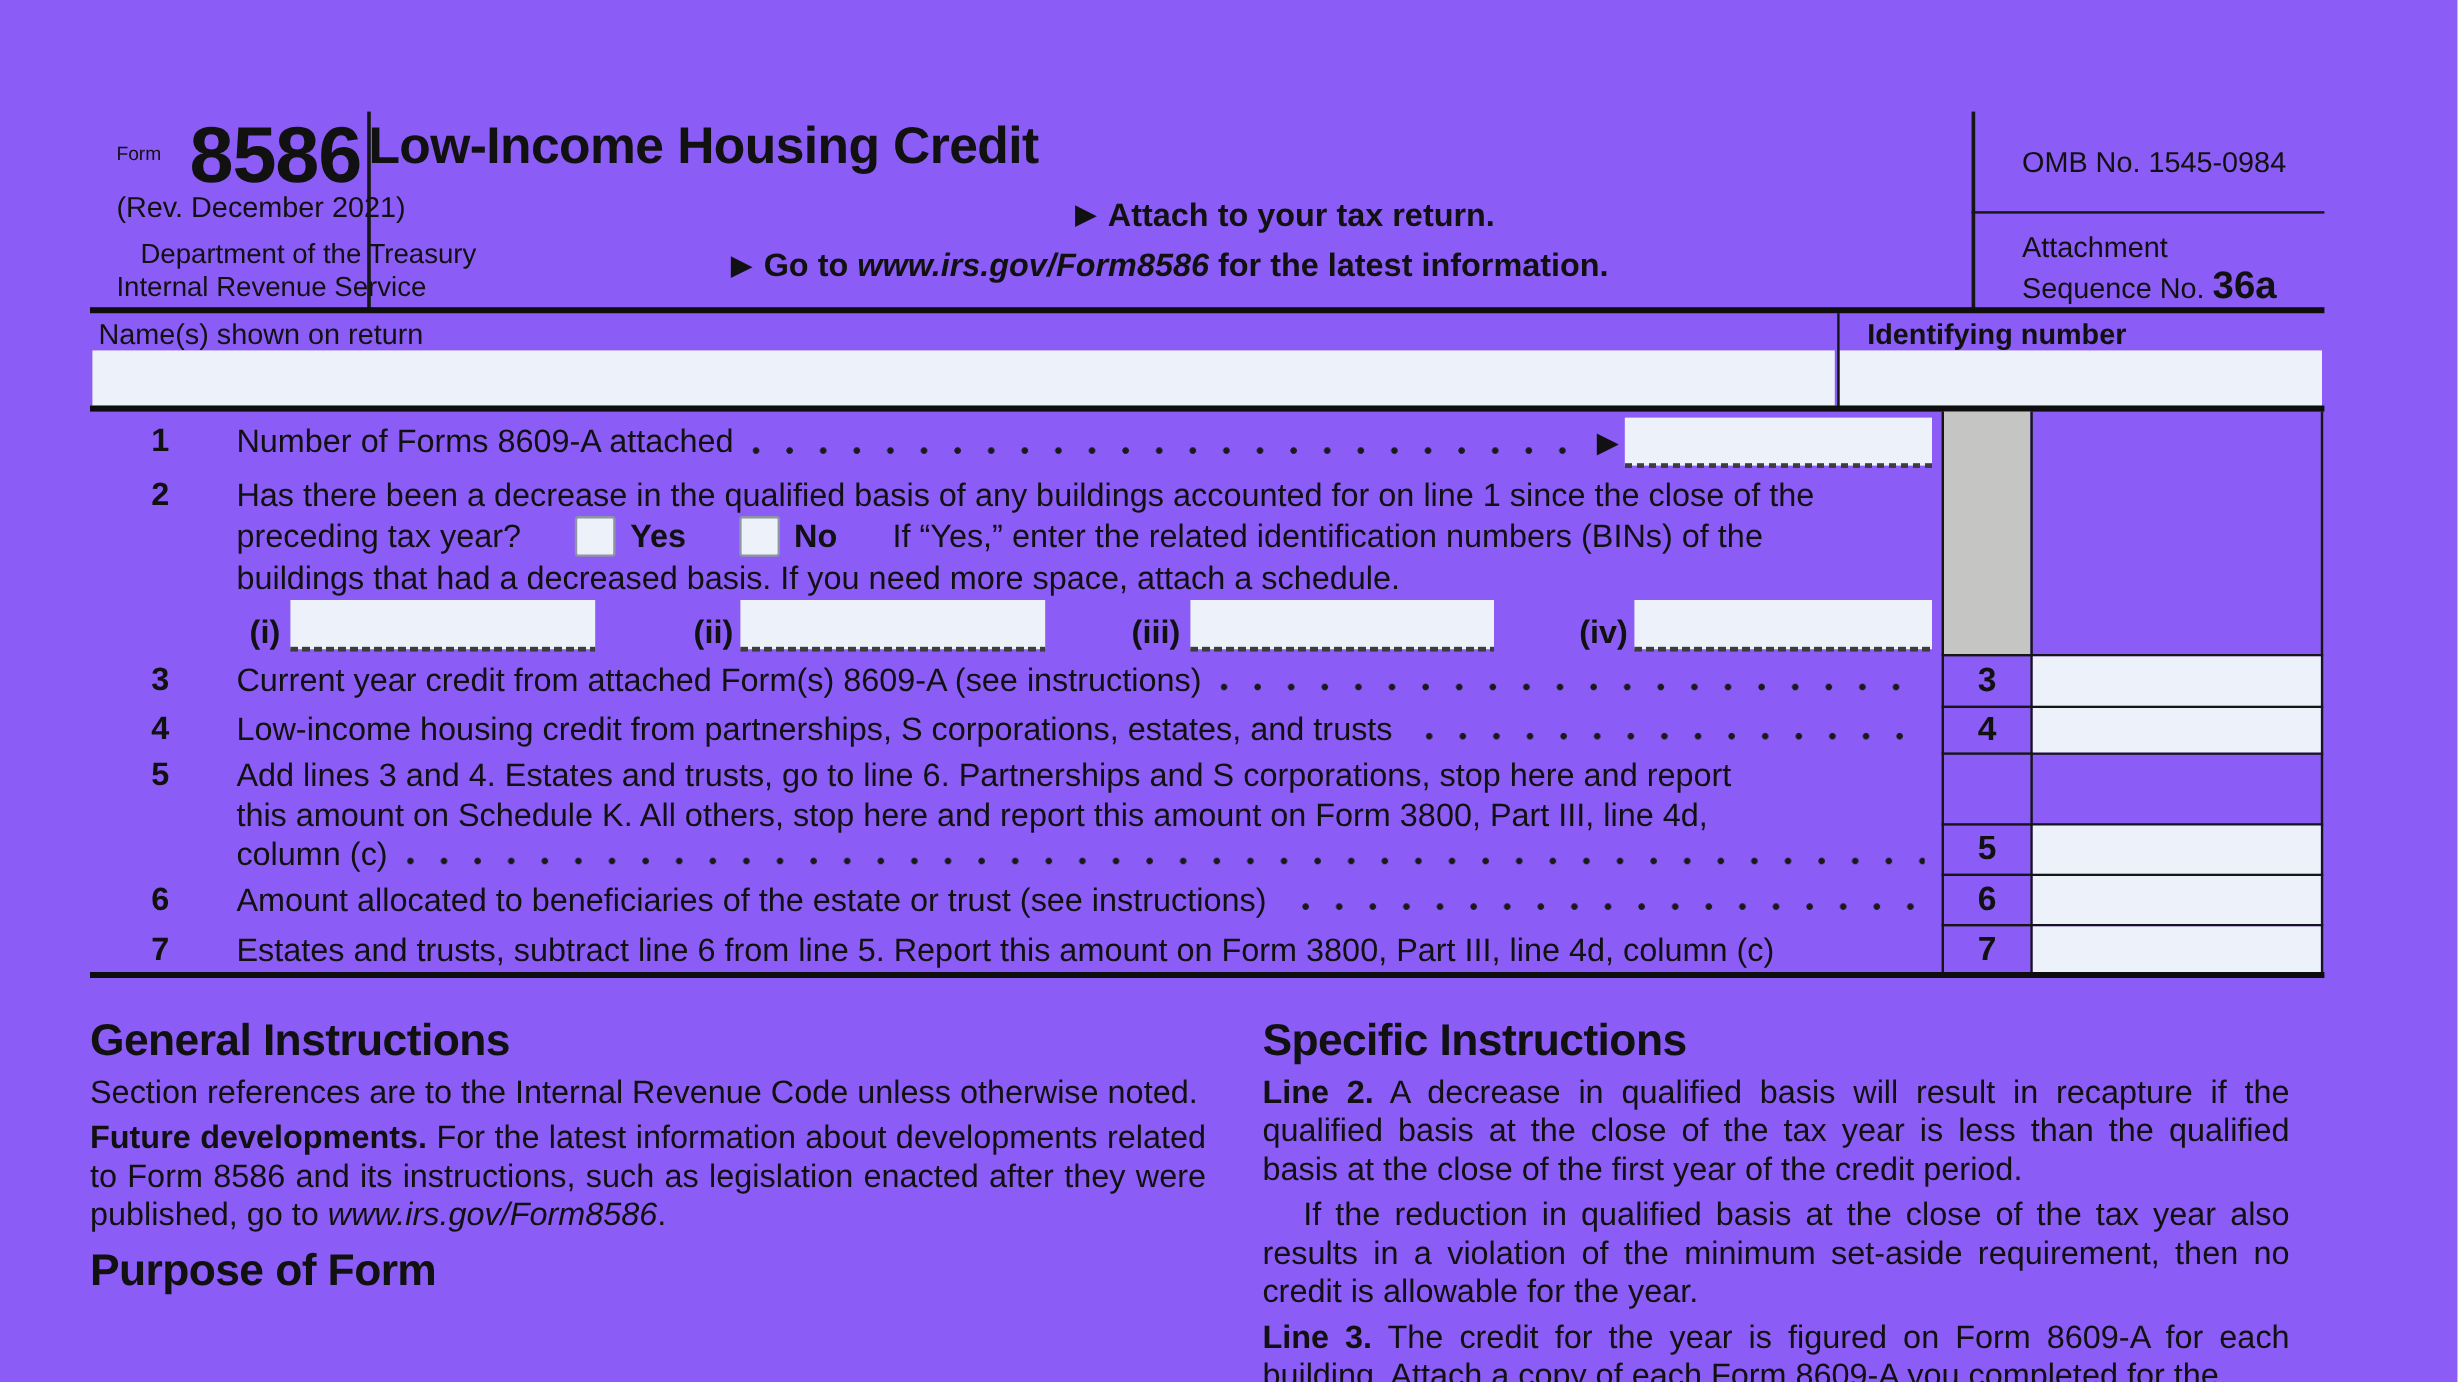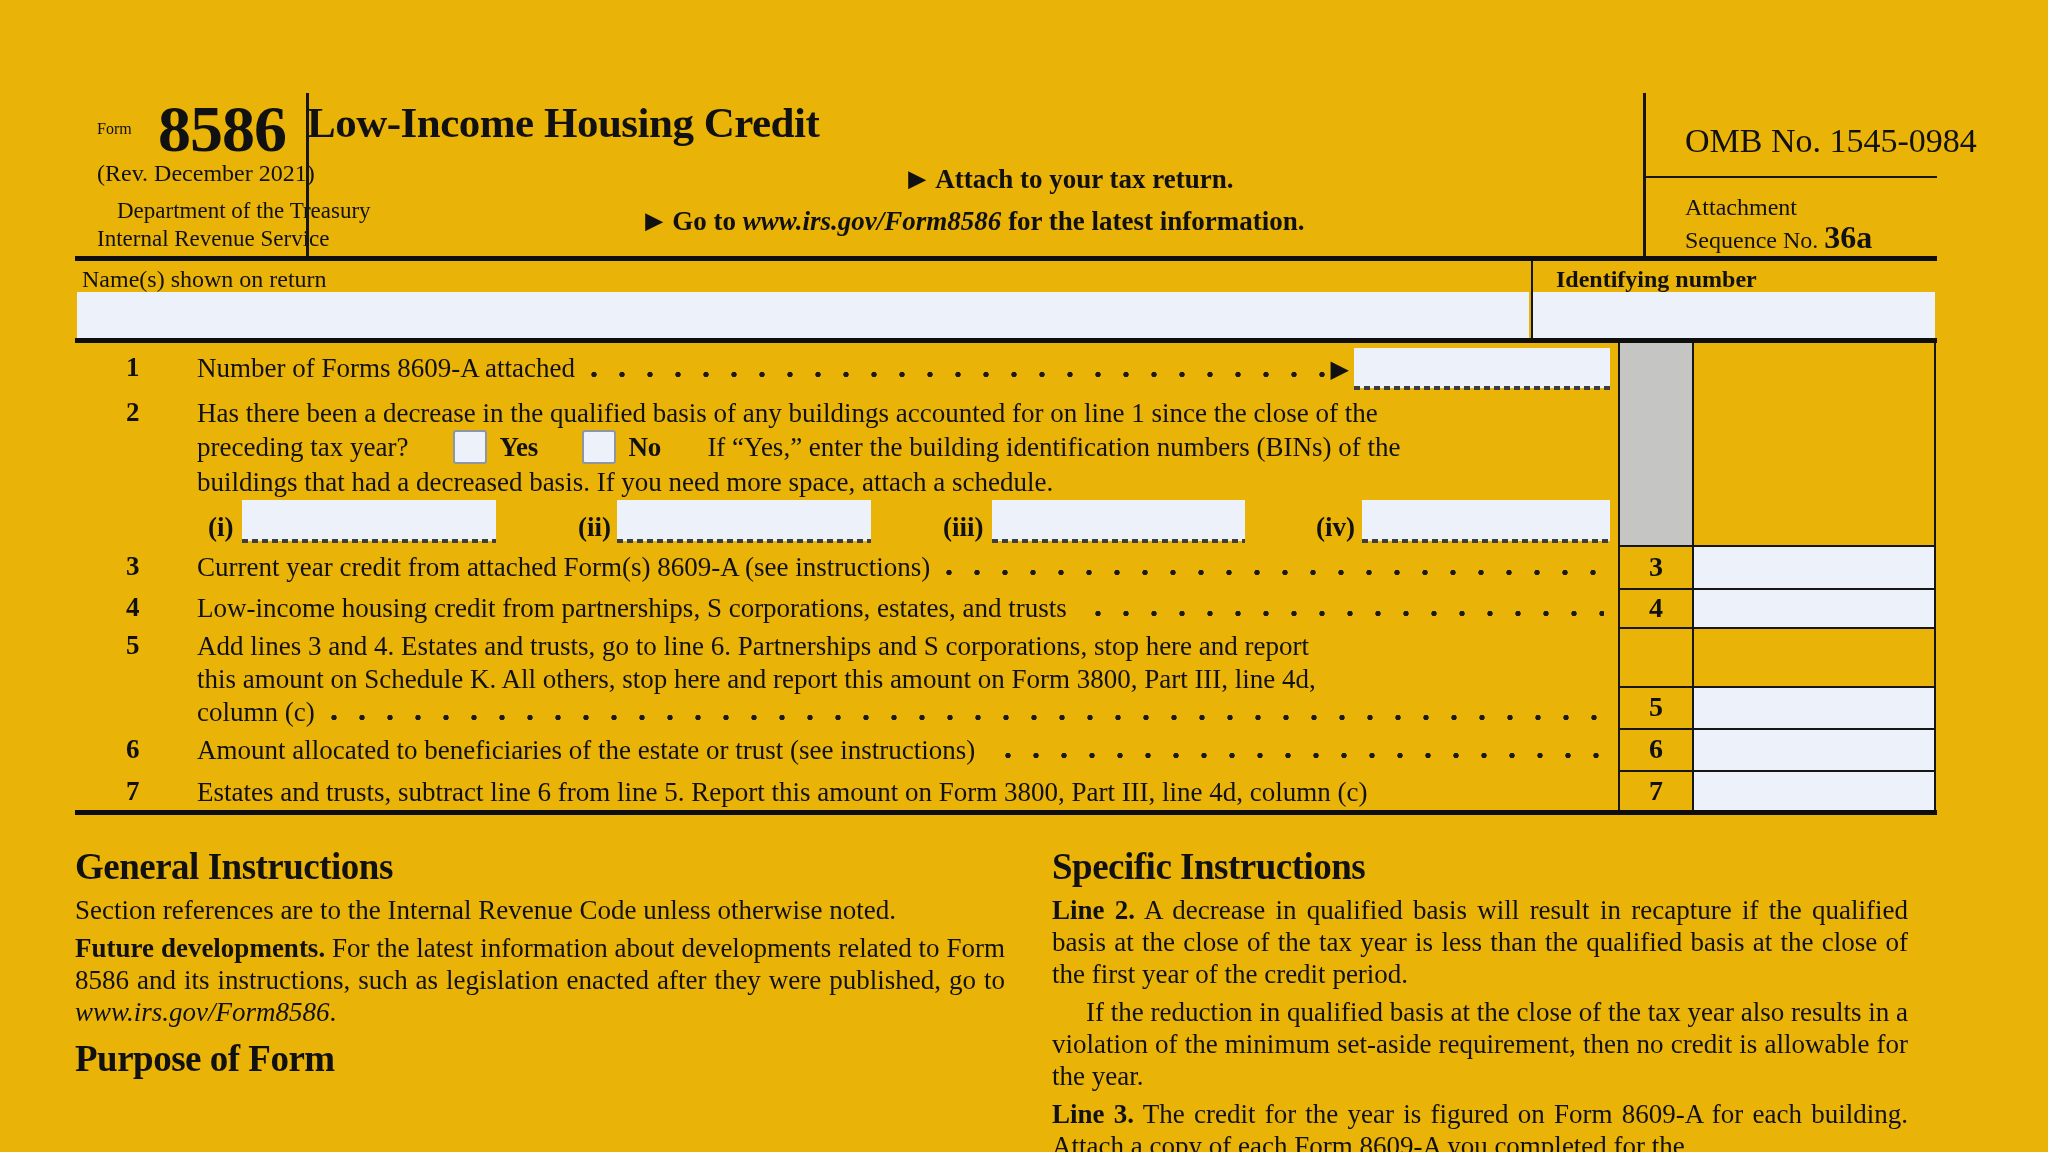--- a/index.html
+++ b/index.html
@@ -1,28 +1,28 @@
 <!DOCTYPE html>
 <html><head>
 <meta charset="utf-8">
 <style>
   html,body{margin:0;padding:0;background:#ffffff;}
-  .page{position:relative;width:2048px;height:1152px;background:#eab308;overflow:hidden;
-        font-family:Liberation Serif, serif;color:#111;}
+  .page{position:relative;width:2048px;height:1152px;background:#8b5cf6;overflow:hidden;
+        font-family:Liberation Sans, sans-serif;color:#111;}
   .abs{position:absolute;}
   .rule{position:absolute;background:#161616;}
   .thick{position:absolute;background:#0e0e0e;}
   .form-number{font-size:66px;font-weight:bold;letter-spacing:-1px;line-height:1;}
   .rev{font-size:24px;}
   .agency{font-size:23px;line-height:28px;}
   .title{font-size:43px;font-weight:bold;text-align:left;letter-spacing:-0.5px;}
   .subhead{font-size:27px;font-weight:bold;text-align:center;}
   .subhead .it{font-style:italic;}
   .arrow{font-size:22px;vertical-align:2px;margin-right:10px;}
-  .omb{font-size:34px;}
+  .omb{font-size:24px;}
   .attach-lab{font-size:24px;line-height:30px;}
   .seq-no{font-size:32px;font-weight:bold;}
   .small-lab{font-size:24px;}
   .bold{font-weight:bold;}
   
   .field{position:absolute;background:#edf1f9;}
   .dashed::after{content:"";position:absolute;left:0;right:0;bottom:-2px;height:4px;
      background:repeating-linear-gradient(90deg,#3d3d3d 0 6px,transparent 6px 10px);}
   .graycell{position:absolute;background:#c5c5c3;}
   
@@ -120,21 +120,21 @@
   <div class="lnum" style="left:126px;top:397px;">2</div>
   <div class="linerow" style="left:197px;top:397px;width:1413px;">
     <span>Has there been a decrease in the qualified basis of any buildings accounted for on line 1 since the close of the</span>
   </div>
   <div class="linerow" style="left:197px;top:428px;width:1413px;height:38px;align-items:center;">
     <span>preceding tax year?</span>
     <span class="cb" style="margin-left:45px;"></span>
     <span class="cblab">Yes</span>
     <span class="cb" style="margin-left:44px;"></span>
     <span class="cblab">No</span>
-    <span style="margin-left:46px;">If “Yes,” enter the building identification numbers (BINs) of the</span>
+    <span style="margin-left:46px;">If “Yes,” enter the related identification numbers (BINs) of the</span>
   </div>
   <div class="linerow" style="left:197px;top:466px;width:1413px;">
     <span>buildings that had a decreased basis. If you need more space, attach a schedule.</span>
   </div>
 
   <div class="lnum" style="left:208px;top:512px;">(i)</div>
   <div class="field dashed" style="left:242px;top:500px;width:254px;height:41px;"></div>
   <div class="lnum" style="left:578px;top:512px;">(ii)</div>
   <div class="field dashed" style="left:617px;top:500px;width:254px;height:41px;"></div>
   <div class="lnum" style="left:943px;top:512px;">(iii)</div>

